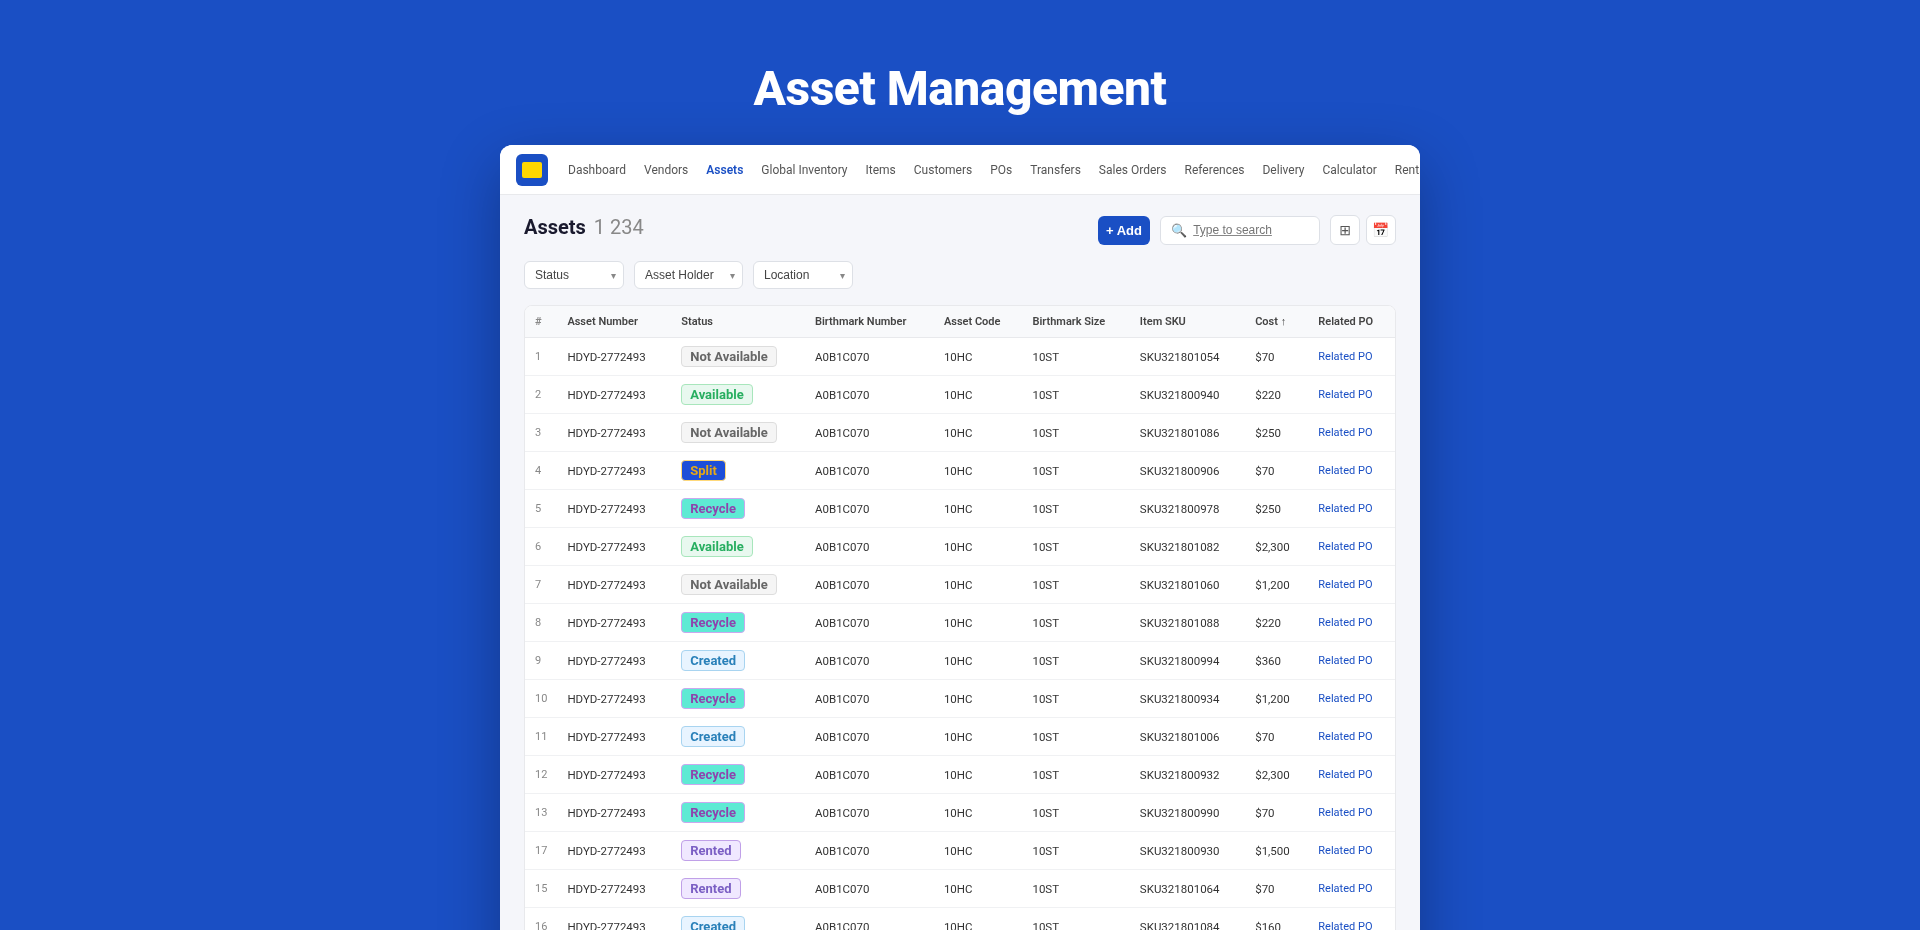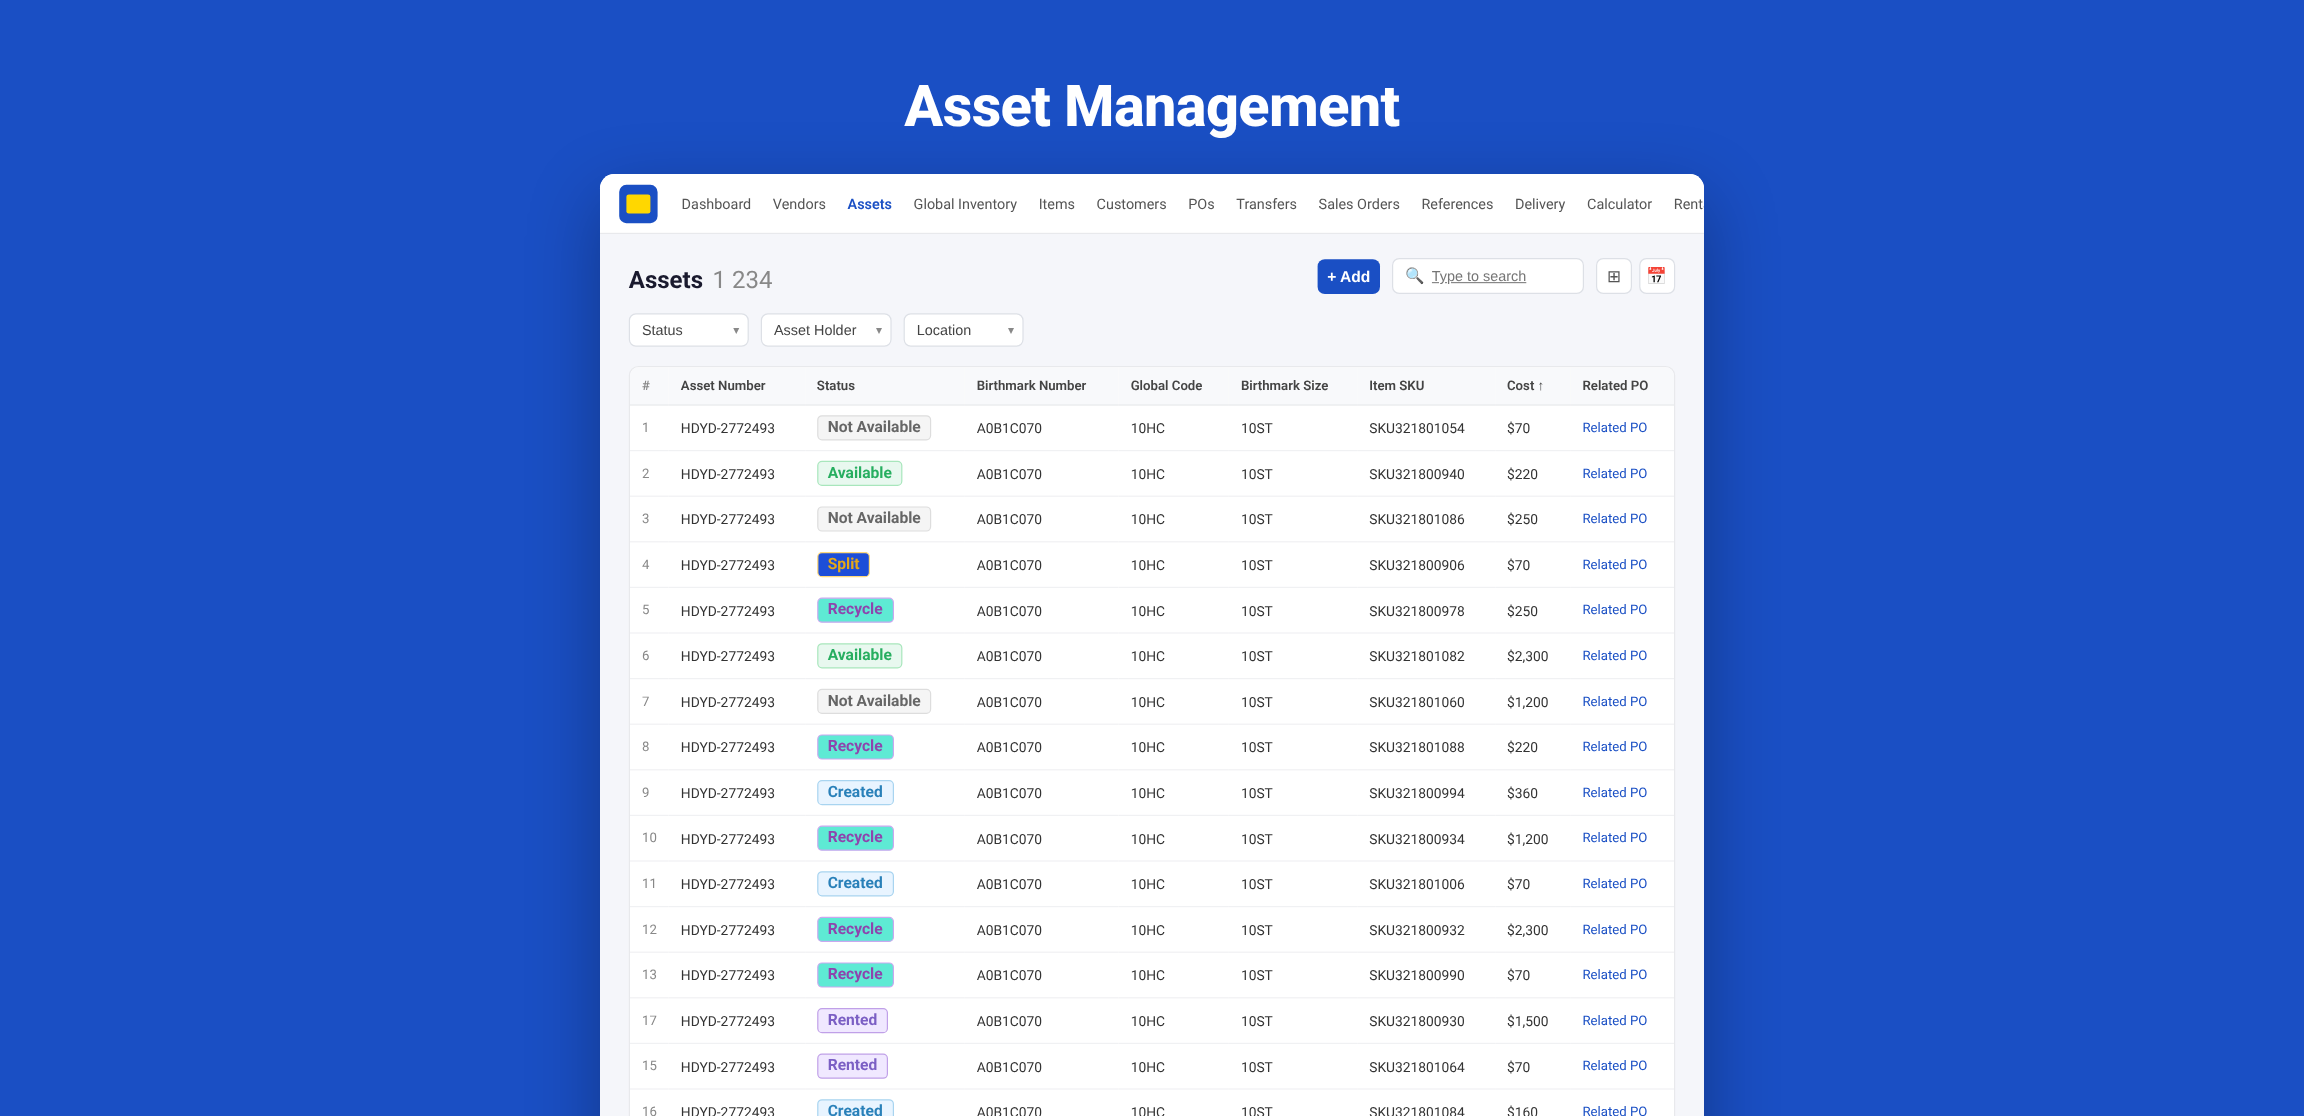--- a/index.html
+++ b/index.html
@@ -71,21 +71,21 @@
       white-space: nowrap;
     }
     .nav-item.active { color: #1a4fc4; font-weight: 600; }
     
     .content {
       padding: 20px 24px;
     }
     
     .assets-header {
       display: flex;
-      align-items: flex-end;
+      align-items: flex-start;
       justify-content: space-between;
       margin-bottom: 16px;
     }
     .assets-title {
       font-size: 20px;
       font-weight: 700;
       color: #1a1a2e;
     }
     .assets-count {
       font-size: 20px;
@@ -314,21 +314,21 @@
       </div>
 
     <div class="table-container">
       <table>
         <thead>
           <tr id="table-header">
               <th>#</th>
               <th>Asset Number</th>
               <th>Status</th>
               <th>Birthmark Number</th>
-              <th>Global Code</th>
+              <th>Asset Code</th>
               <th>Birthmark Size</th>
               <th>Item SKU</th>
               <th>Cost ↑</th>
               <th>Related PO</th>
             </tr>
         </thead>
         <tbody id="table-body">
             <tr>
               <td>1</td>
               <td>HDYD-2772493</td>

